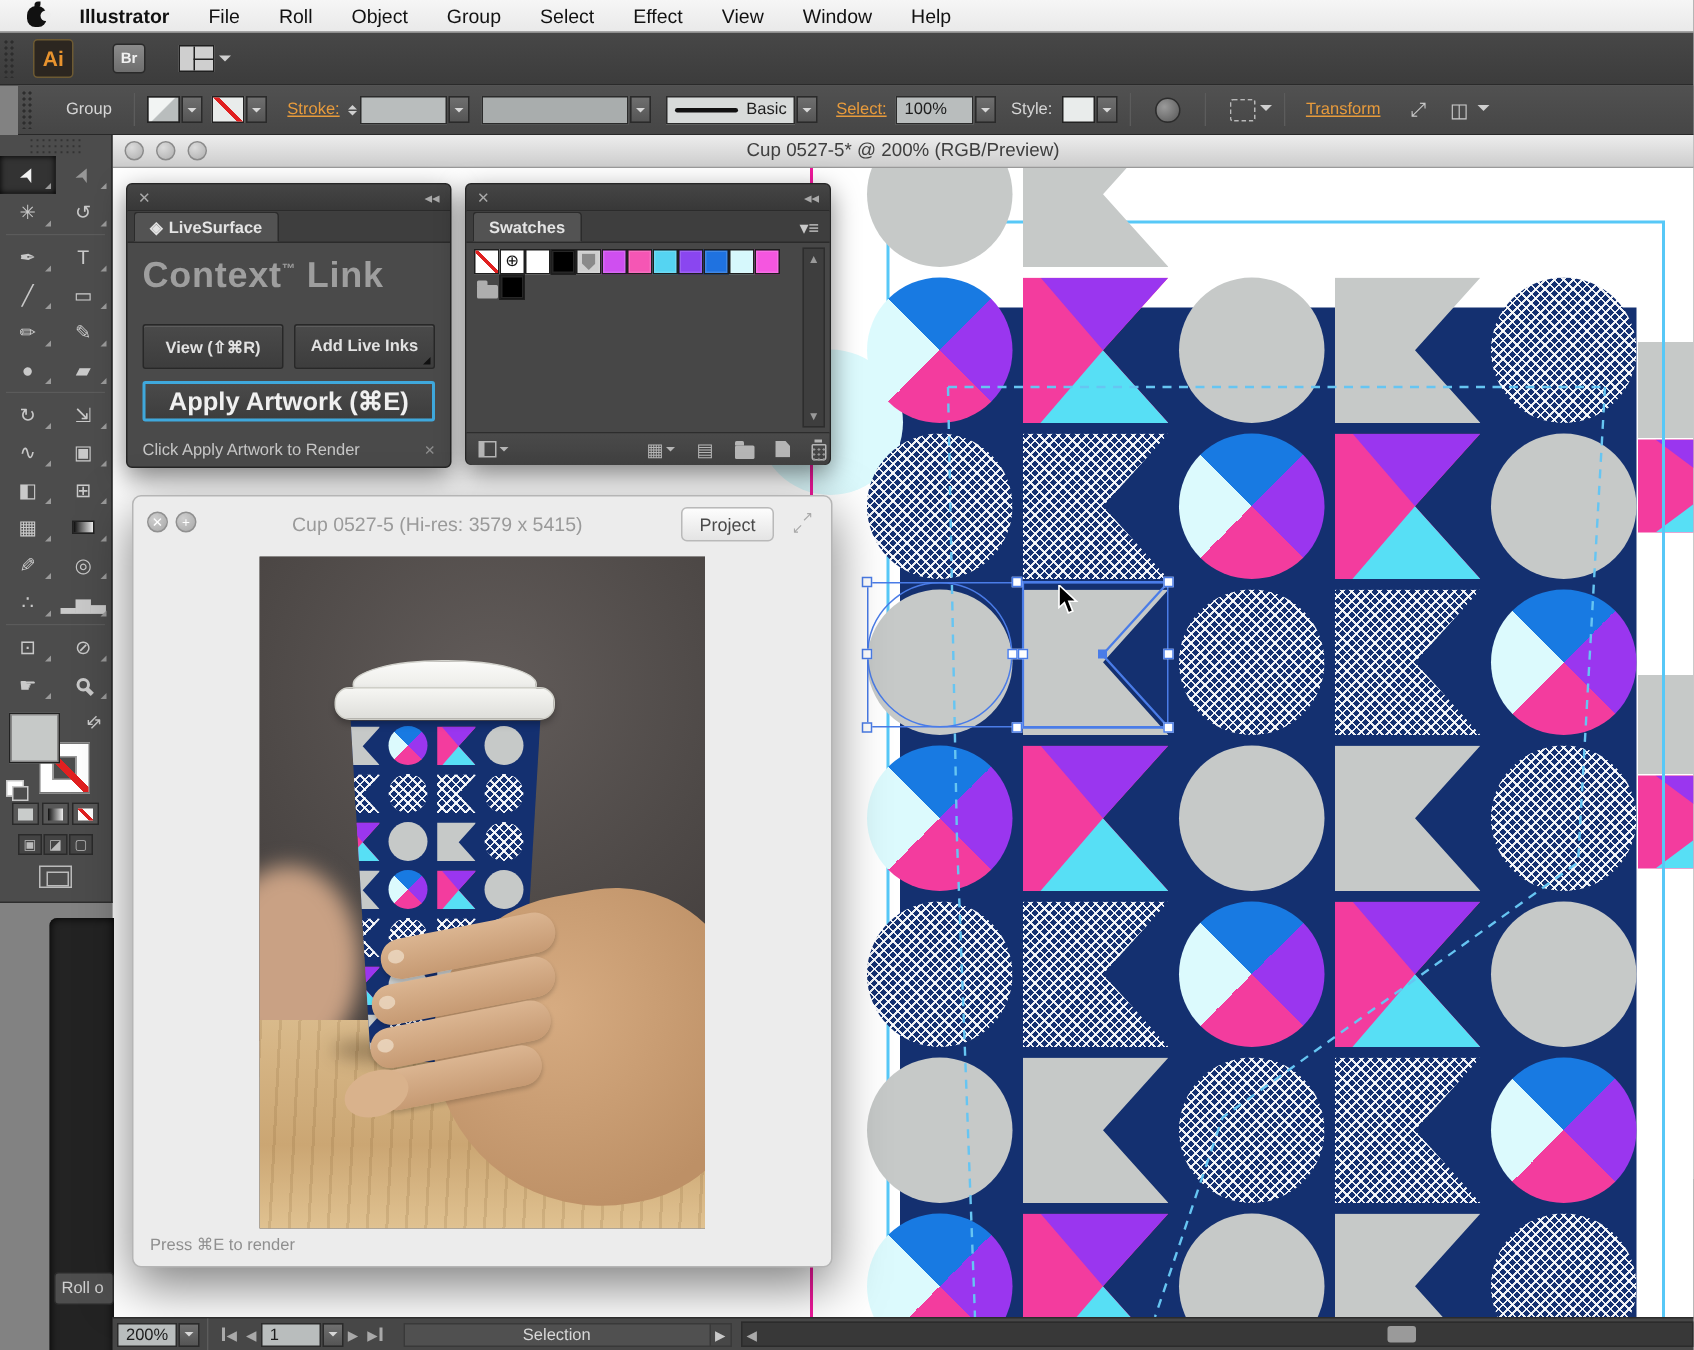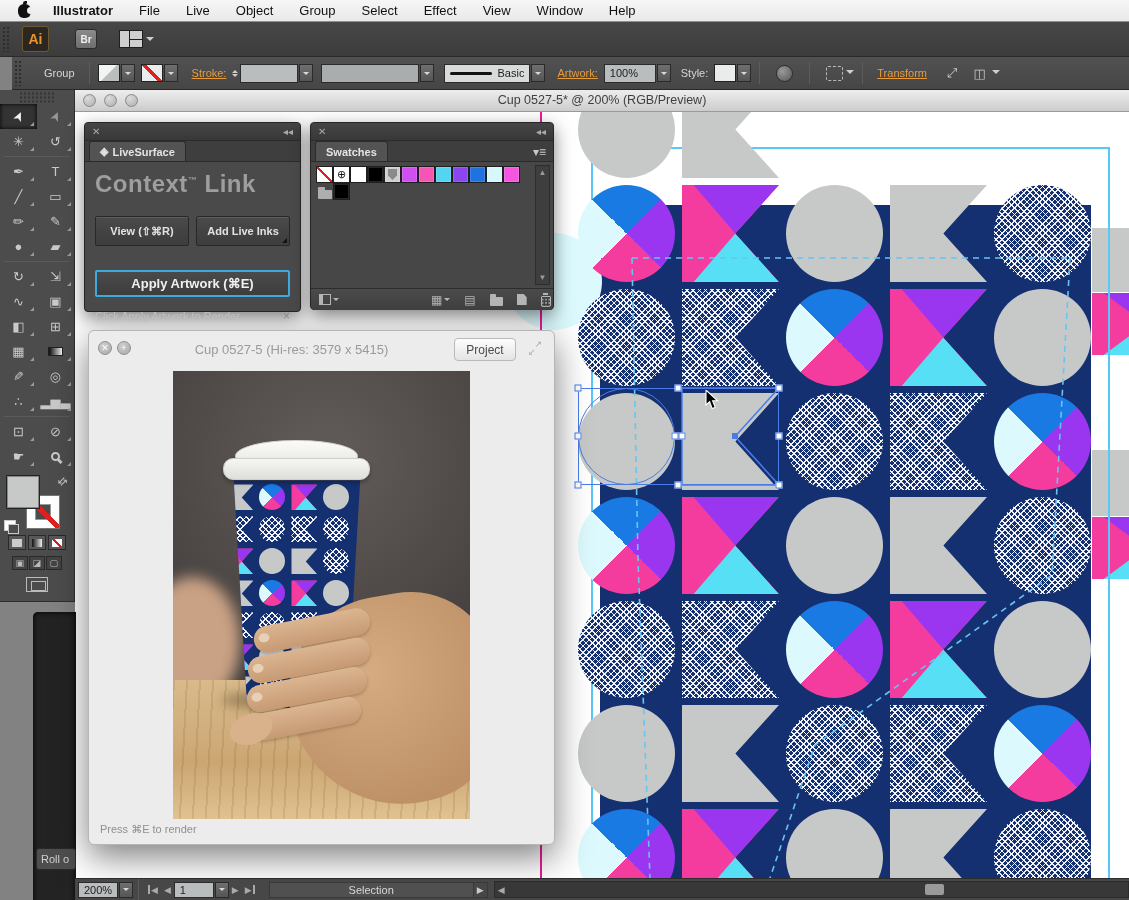--- a/index.html
+++ b/index.html
@@ -180,22 +180,22 @@
   #ls-panel{left:84px;top:122px;width:217px;height:190px;}
   #ls-body{padding:6px 10px;position:relative;height:151px;}
   #ls-heading{color:#9e9e9e;font-size:24px;font-weight:bold;margin-top:2px;letter-spacing:.5px;}
   .tm{font-size:9px;vertical-align:super;}
   .ls-btnrow{display:flex;gap:7px;margin-top:18px;}
   .ls-btn{flex:1;height:30px;background:linear-gradient(#4a4a4a,#3d3d3d);border:1px solid #282828;
     box-shadow:inset 0 1px 0 #5d5d5d;border-radius:2px;color:#e2e2e2;font-size:11px;font-weight:bold;
     display:flex;align-items:center;justify-content:center;position:relative;}
   .corner-fly::after{content:"";position:absolute;right:2px;bottom:2px;width:0;height:0;
     border-style:solid;border-width:0 0 5px 5px;border-color:transparent transparent #111 transparent;}
-  #apply-btn{margin-top:24px;width:100%;height:27px;background:linear-gradient(#4a4a4a,#3d3d3d);
-    border:2px solid var(--apply_border);border-radius:2px;color:#f0f0f0;font-size:13px;font-weight:bold;
+  #apply-btn{margin-top:8px;width:100%;height:27px;background:linear-gradient(#4a4a4a,#3d3d3d);
+    border:2px solid var(--apply_border);border-radius:2px;color:#f0f0f0;font-size:17px;font-weight:bold;
     display:flex;align-items:center;justify-content:center;}
   #ls-note{margin-top:12px;color:#c6c6c6;font-size:11px;display:flex;justify-content:space-between;align-items:center;}
   #ls-note .x{color:#8d8d8d;font-size:12px;}
 
   #sw-panel{left:310px;top:122px;width:244px;height:188px;}
   #sw-body{position:relative;height:126px;background:#474747;}
   #sw-grid{position:absolute;left:5px;top:4px;width:206px;display:flex;flex-wrap:wrap;}
   .swatch{width:17px;height:17px;border:1px solid #1e1e1e;box-shadow:inset 0 0 0 1px rgba(255,255,255,.15);
     position:relative;background:#888;}
   .swatch.none{background:#fff;}
@@ -292,21 +292,21 @@
 
   
   #dash-svg,#flag-svg{position:absolute;pointer-events:none;}
   #cursor{position:absolute;left:630px;top:278px;width:15px;height:21px;z-index:30;}
 </style>
 </head>
 <body>
 
 <div id="menubar">
   <span class="apple"></span>
-  <span><span class="menu-item first">Illustrator</span><span class="menu-item">File</span><span class="menu-item">Live</span><span class="menu-item">Object</span><span class="menu-item">Group</span><span class="menu-item">Select</span><span class="menu-item">Effect</span><span class="menu-item">View</span><span class="menu-item">Window</span><span class="menu-item">Help</span></span>
+  <span><span class="menu-item first">Illustrator</span><span class="menu-item">File</span><span class="menu-item">Roll</span><span class="menu-item">Object</span><span class="menu-item">Group</span><span class="menu-item">Select</span><span class="menu-item">Effect</span><span class="menu-item">View</span><span class="menu-item">Window</span><span class="menu-item">Help</span></span>
 </div>
 
 <div id="appbar">
   <div class="gripcol"></div>
   <div class="ai-logo">Ai</div>
   <div class="br-btn">Br</div>
   <div class="layout-btn">
     <span class="layout-ico"></span>
     <span class="dd-caret"></span>
   </div>
@@ -327,21 +327,21 @@
     </span>
   <span class="cfield" style="width:58px"></span>
   <span class="mini-dd"></span>
   <span class="cfield" style="width:98px;margin-left:8px;background:#a9adad"></span>
   <span class="mini-dd"></span>
   <span class="cfield" style="width:86px;margin-left:10px;background:#d8dbda">
     <span class="brushline"></span>
     <span>Basic</span>
   </span>
   <span class="mini-dd"></span>
-  <span class="cb-link" style="margin-left:12px">Artwork:</span>
+  <span class="cb-link" style="margin-left:12px">Select:</span>
   <span class="cfield" style="width:52px">100%</span>
   <span class="mini-dd"></span>
   <span class="cb-label" style="margin-left:10px">Style:</span>
   <span class="well"></span>
   <span class="mini-dd"></span>
   <div class="cb-sep"></div>
   <span class="globe"></span>
   <div class="cb-sep"></div>
   <span class="selsim"></span>
   <span class="dd-caret" style="margin-top:2px;margin-left:3px"></span>

